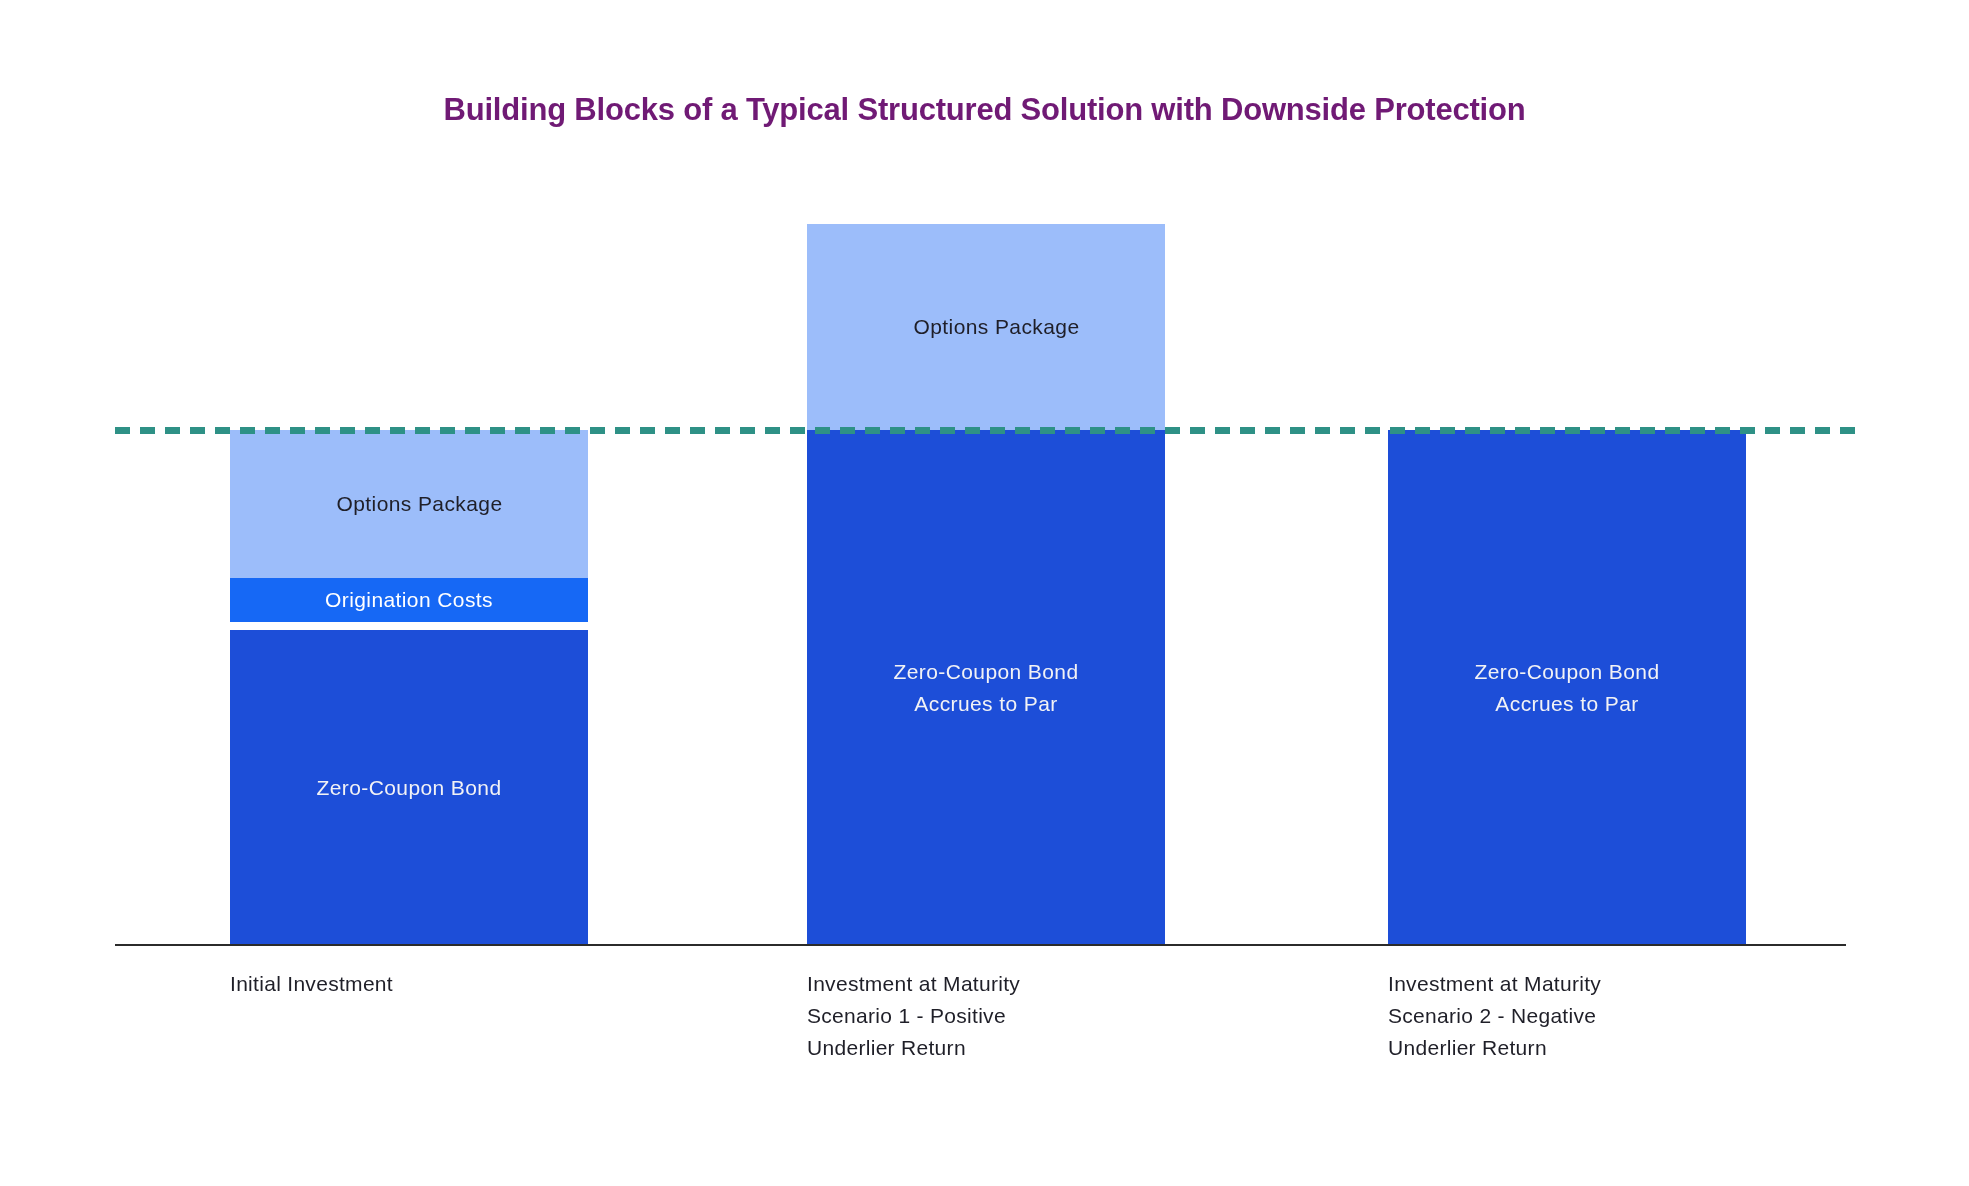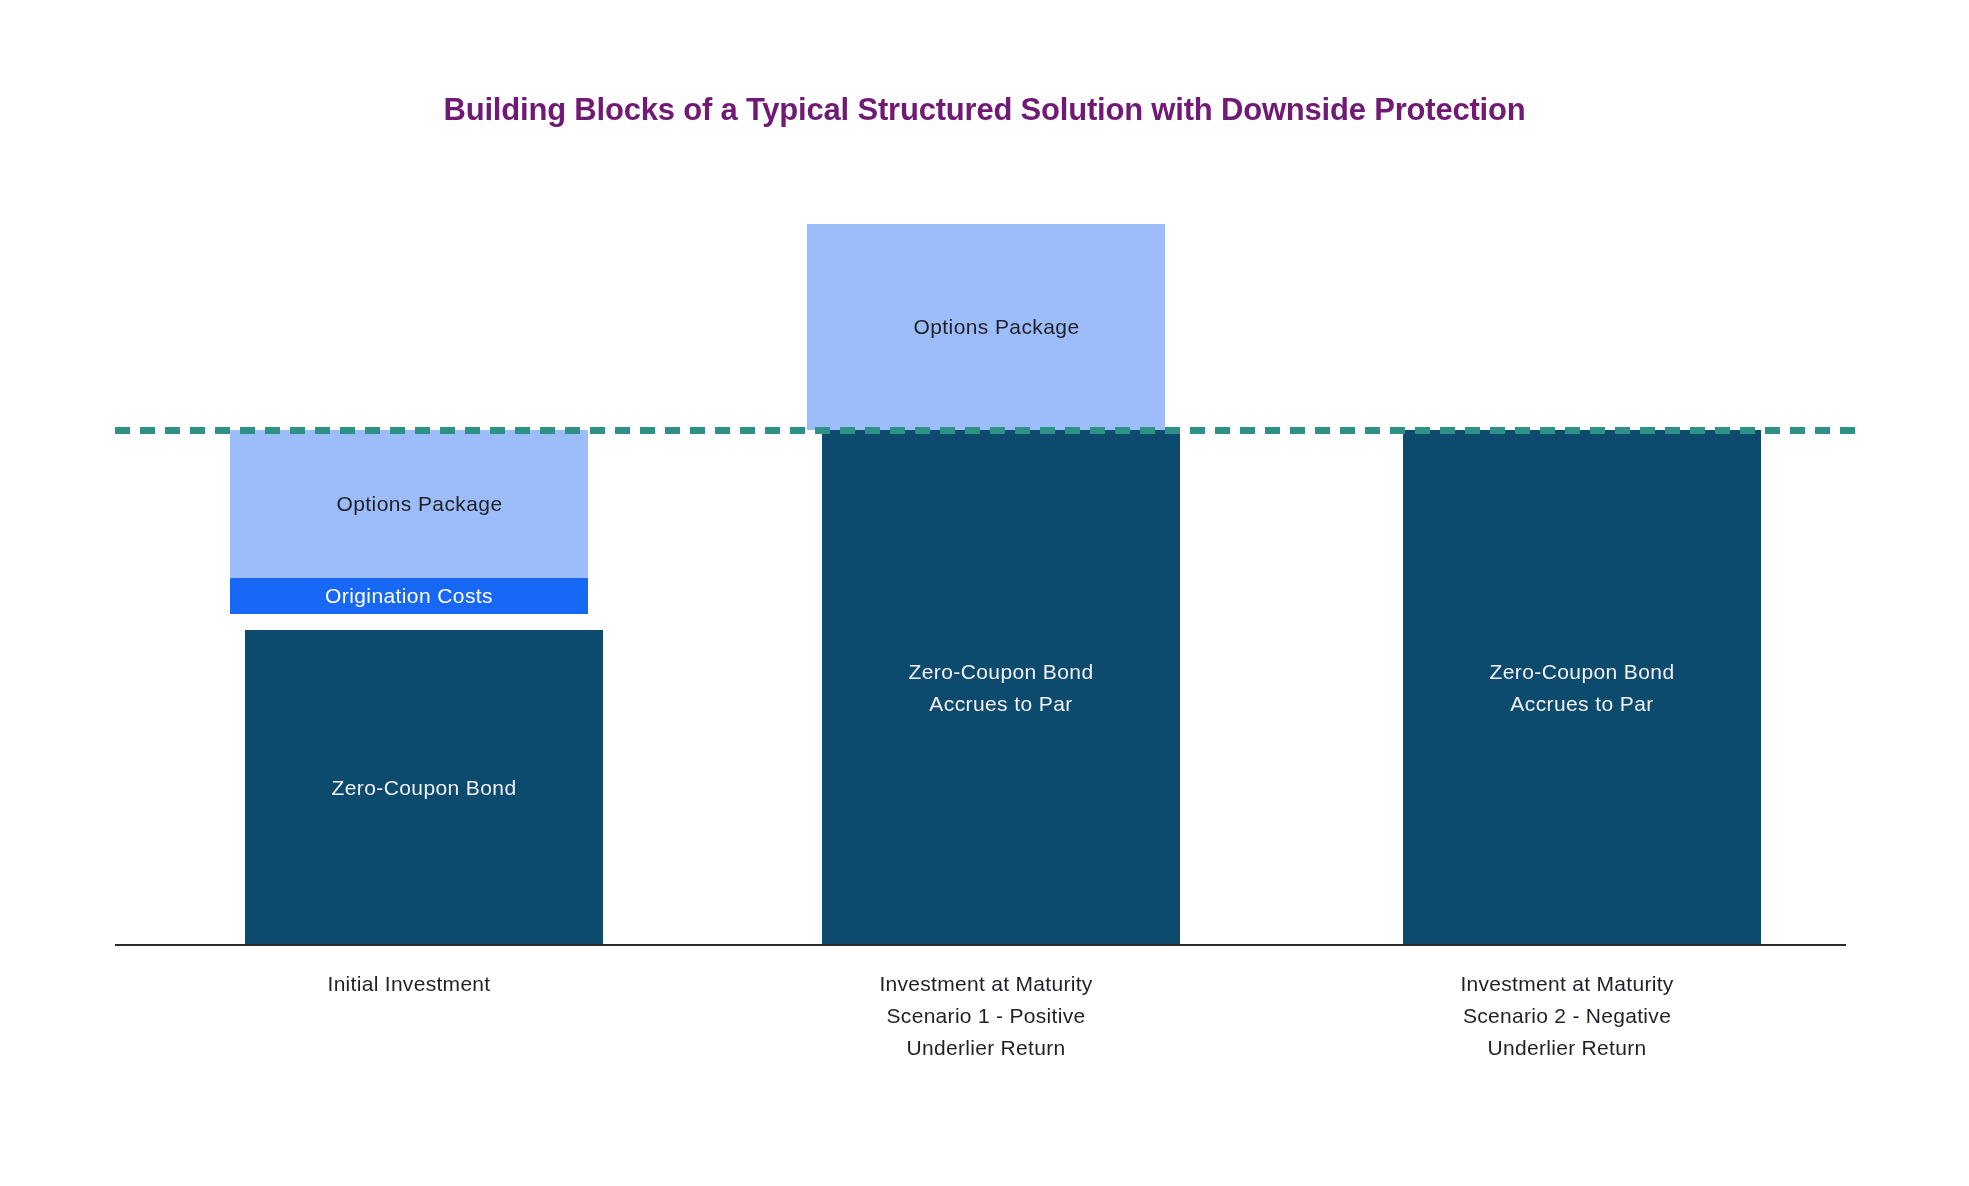--- a/index.html
+++ b/index.html
@@ -74,31 +74,30 @@
     position: absolute;
     box-sizing: border-box;
     display: flex;
     align-items: center;
     justify-content: center;
     text-align: center;
     font-size: 21px;
     line-height: 32px;
     letter-spacing: 0.4px;
   }
-  .seg-zcb       { background: #0c4a6e; color: #f2f2f5; margin-left: 15px; }
+  .seg-zcb       { background: #1d4ed8; color: #f2f2f5; }
   .seg-orig      { background: #1668f5; color: #ffffff; }
   .seg-options   { background: #9cbdfa; color: #1f1f28; padding-left: 21px; }
 
   .seg-label { pointer-events: none; white-space: pre-line; }
 
   
   .cat-label {
     position: absolute;
     top: 968px;
-    text-align: center;
     font-size: 21px;
     line-height: 32px;
     letter-spacing: 0.3px;
     color: #1f1f28;
     white-space: pre-line;
   }
 </style>
 </head>
 <body>
 
@@ -107,21 +106,21 @@
   <div id="chart-title">Building Blocks of a Typical Structured Solution with Downside Protection</div>
 
   <div id="plot">
 
     <div class="bar-group" style="left:230px; width:358px;">
 
       <div class="seg seg-options" style="left:0; width:358px; top:430px; height:148px;">
         <span class="seg-label">Options Package</span>
       </div>
 
-      <div class="seg seg-orig" style="left:0; width:358px; top:578px; height:36px;">
+      <div class="seg seg-orig" style="left:0; width:358px; top:578px; height:44px;">
         <span class="seg-label">Origination Costs</span>
       </div>
 
       <div class="seg seg-zcb" style="left:0; width:358px; top:630px; height:315px;">
         <span class="seg-label">Zero-Coupon Bond</span>
       </div>
     </div>
 
     <div class="bar-group" style="left:807px; width:358px;">
 

